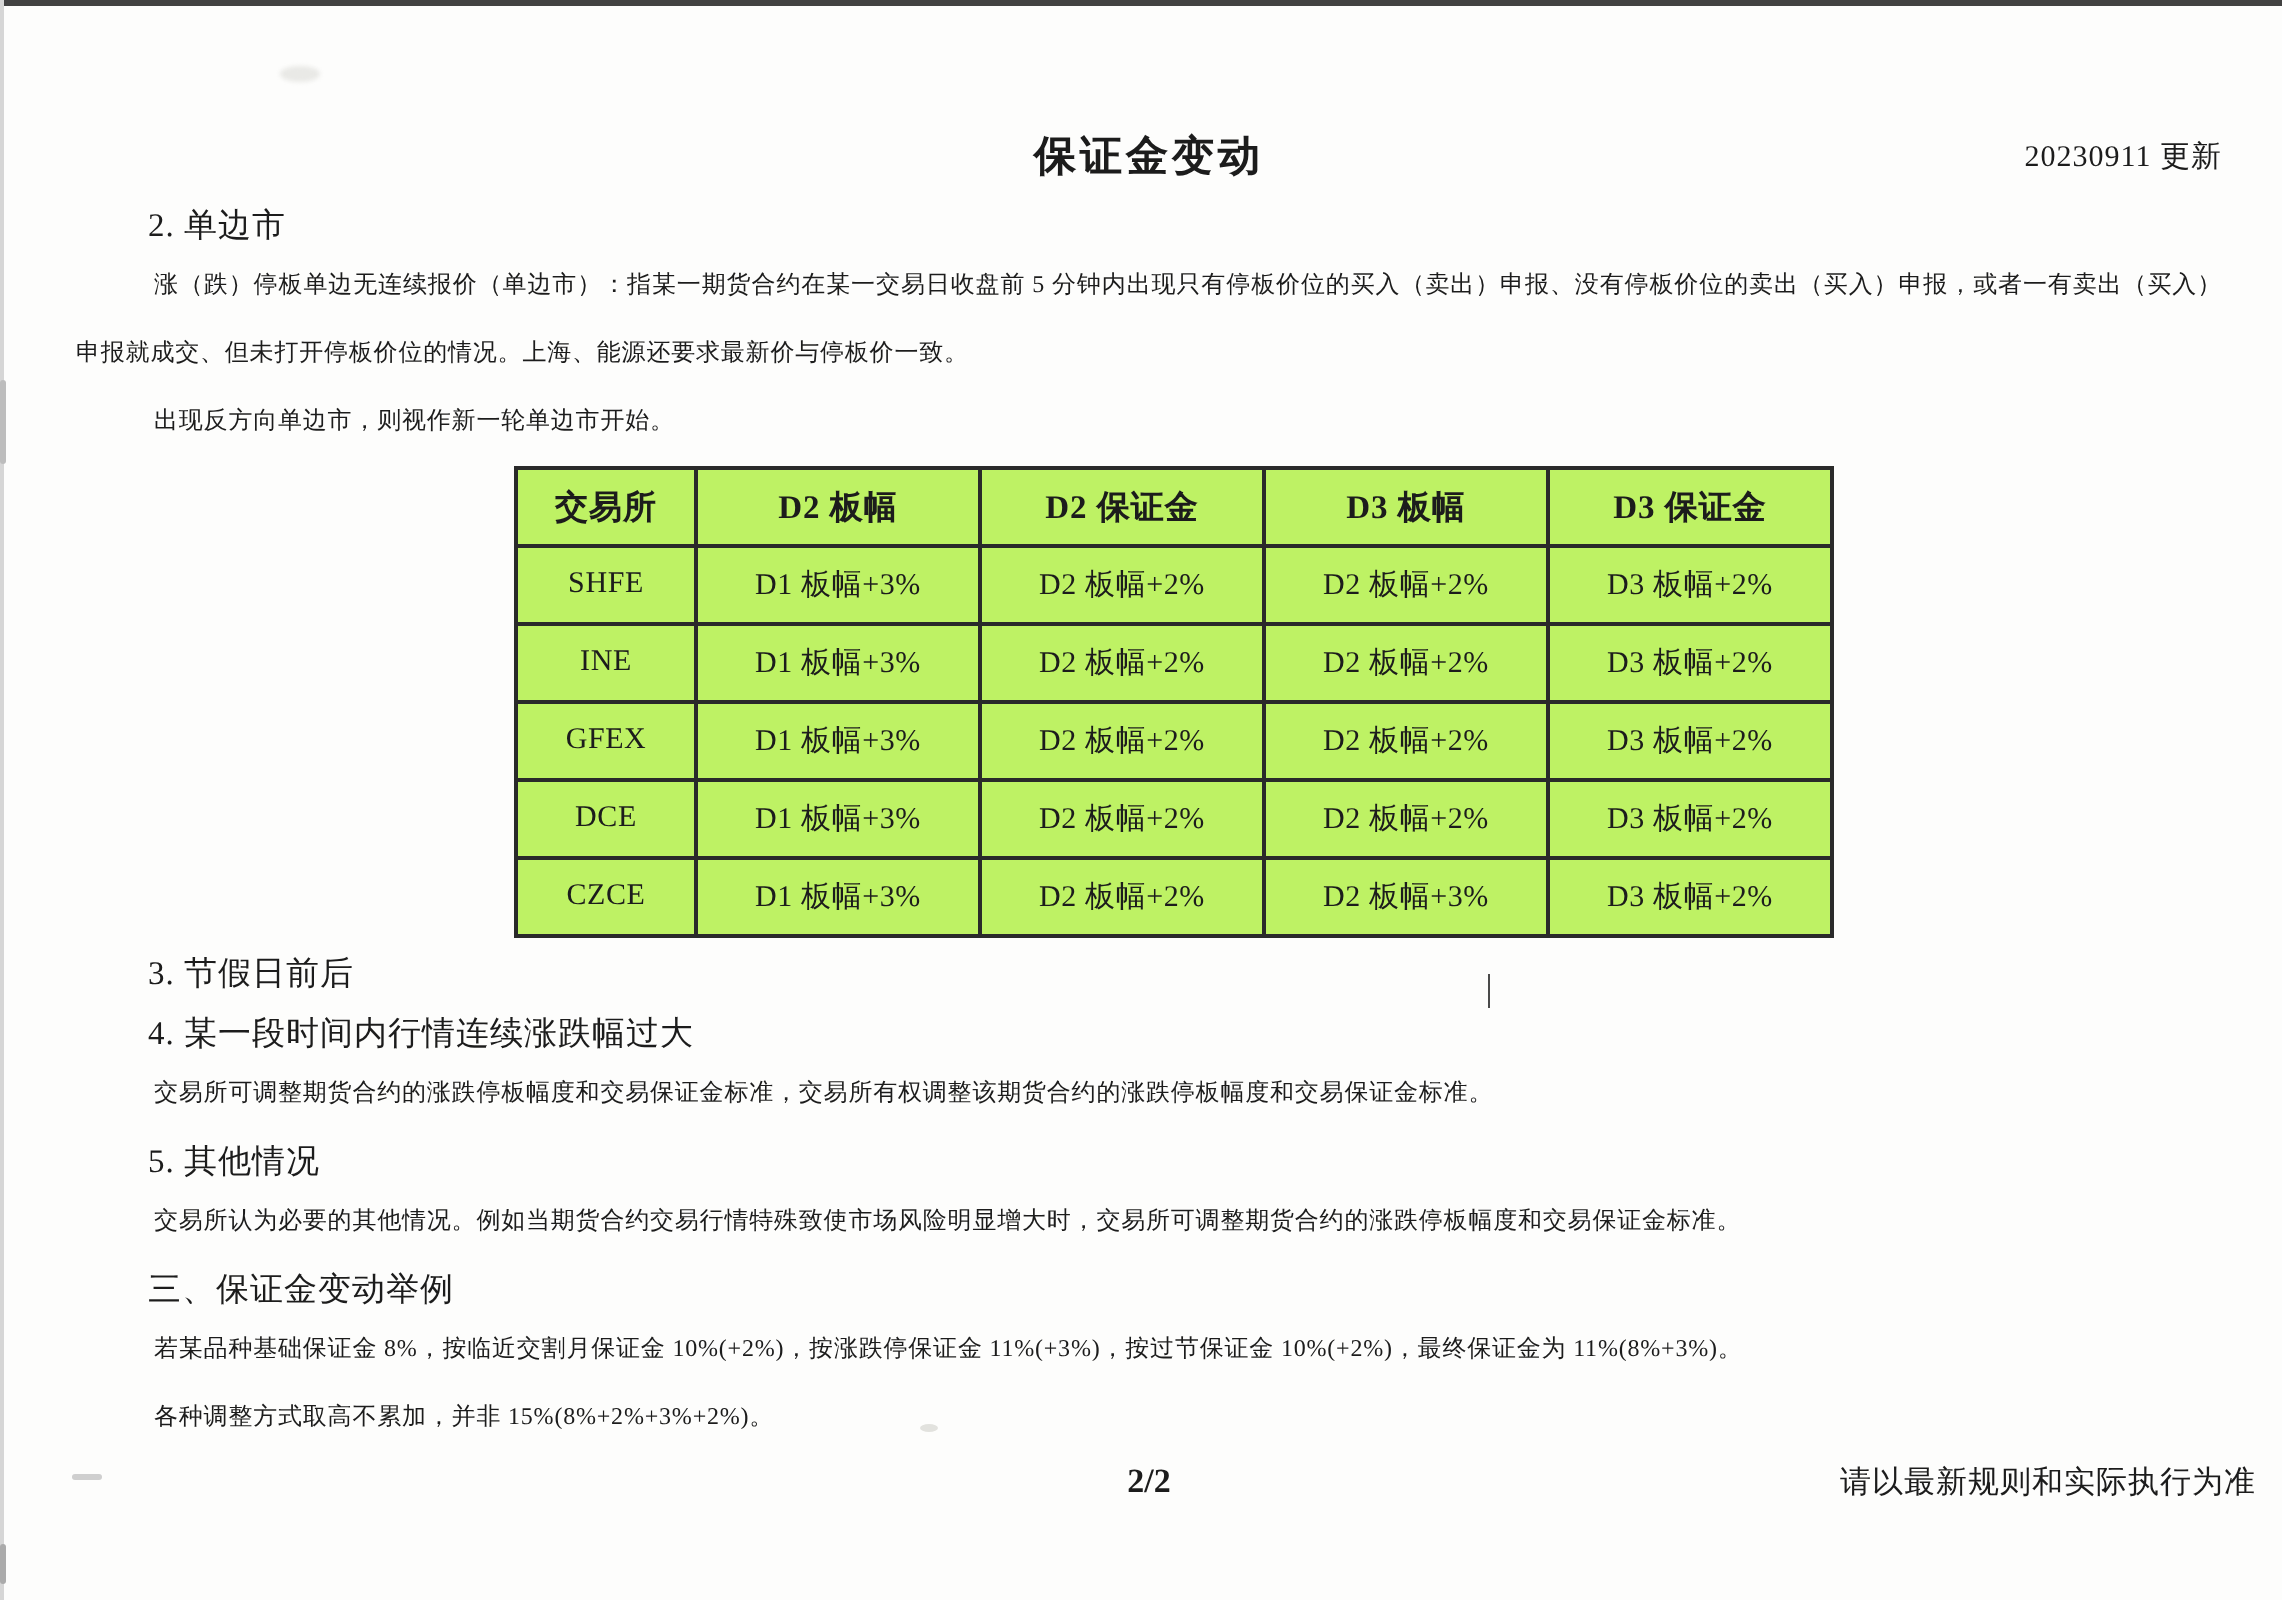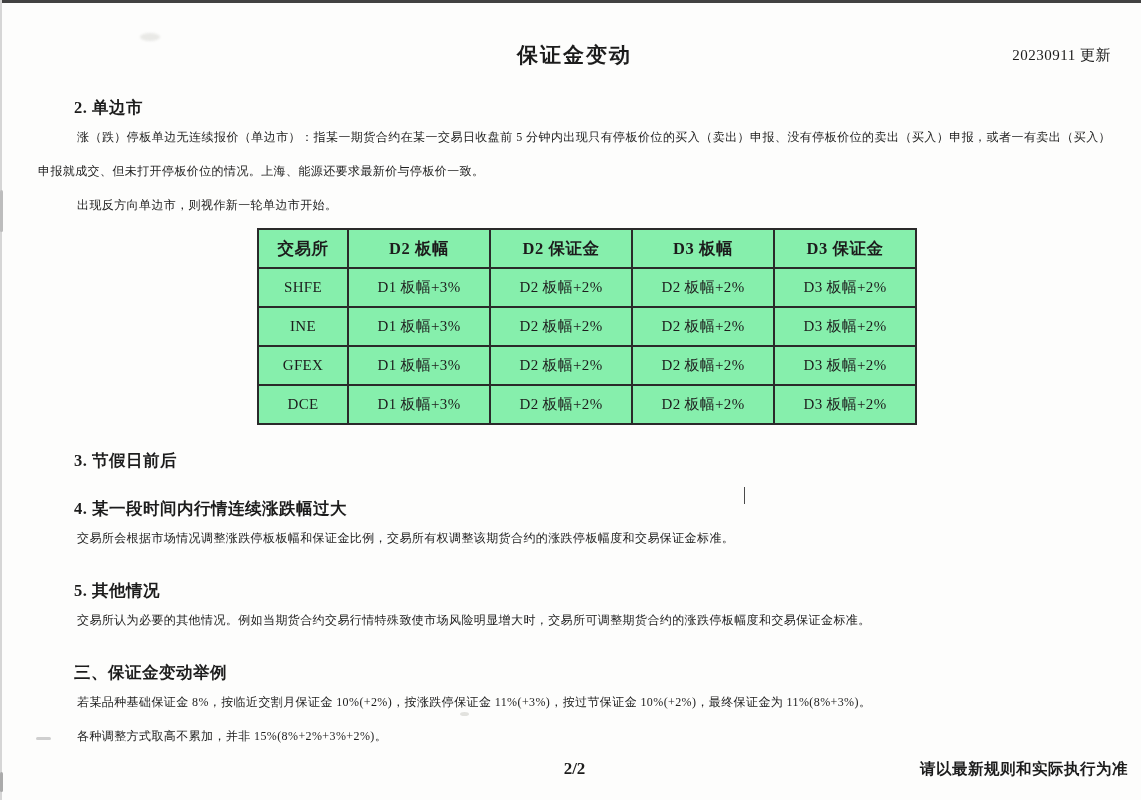--- a/index.html
+++ b/index.html
@@ -19,61 +19,61 @@
   .art{position:absolute;pointer-events:none;}
   .art-top{left:0;top:0;width:1141px;height:3px;background:#424242;}
   .art-left-line{left:0;top:0;width:2px;height:800px;background:#d6d6d6;}
   .art-left-mark1{left:0;top:190px;width:3px;height:42px;background:#bdbdbd;border-radius:2px;}
   .art-left-mark2{left:0;top:772px;width:3px;height:20px;background:#ababab;border-radius:2px;}
   .art-smudge1{left:140px;top:33px;width:20px;height:8px;background:#e9e9e6;border-radius:50%;filter:blur(1px);}
   .art-dash{left:36px;top:737px;width:15px;height:3px;background:#cfcfcf;border-radius:2px;}
   .art-dot{left:460px;top:712px;width:9px;height:4px;background:#e2e2de;border-radius:50%;}
   .caret{position:absolute;left:744px;top:487px;width:1px;height:17px;background:#4a4a4a;}
 
-  .content{padding:42px 30px 0 38px;}
+  .content{padding:65px 30px 0 38px;}
 
   .doc-header{position:relative;height:30px;}
   .doc-title{
     text-align:center;font-size:21px;font-weight:bold;
     letter-spacing:2px;line-height:26px;
   }
   .doc-updated{
     position:absolute;right:0;top:4px;
     font-size:15px;font-weight:normal;letter-spacing:0.5px;
   }
 
   .h{
-    font-size:16.5px;font-weight:bold;
-    margin:24px 0 0 36px;line-height:24px;letter-spacing:0.5px;
+    font-size:16.5px;font-weight:normal;
+    margin:6px 0 0 36px;line-height:24px;letter-spacing:0.5px;
   }
   .p{
     margin:0;font-size:12px;line-height:34px;
     text-align:justify;text-indent:39px;letter-spacing:0.4px;
   }
 
   table.rule{
     border-collapse:collapse;
     margin:6px 0 0 219px;
-    background:#86efac;
+    background:#bef264;
   }
   table.rule th,table.rule td{
     border:2px solid #2a2a2a;
     text-align:center;vertical-align:middle;
     padding:0 6px;
   }
   table.rule th{font-size:16.5px;font-weight:bold;height:37px;letter-spacing:0.5px;}
   table.rule td{font-size:15px;font-weight:normal;height:37px;letter-spacing:0.3px;}
   .col-exch{width:76px;}
   .col-w{width:128px;}
 
   .footer{position:relative;margin-top:6px;height:22px;}
   .page-num{text-align:center;font-size:17px;font-weight:bold;}
   .footer-note{
     position:absolute;right:-17px;top:0;
-    font-size:15.5px;font-weight:bold;letter-spacing:0.5px;
+    font-size:15.5px;font-weight:normal;letter-spacing:0.5px;
   }
 </style>
 </head>
 <body>
 
 <div class="page">
 
   <div class="art art-top"></div>
   <div class="art art-left-line"></div>
   <div class="art art-left-mark1"></div>
@@ -126,27 +126,34 @@
           <td>D2 板幅+2%</td>
           <td>D3 板幅+2%</td>
         </tr>
         <tr>
           <td>DCE</td>
           <td>D1 板幅+3%</td>
           <td>D2 板幅+2%</td>
           <td>D2 板幅+2%</td>
           <td>D3 板幅+2%</td>
         </tr>
+        <tr>
+          <td>CZCE</td>
+          <td>D1 板幅+3%</td>
+          <td>D2 板幅+2%</td>
+          <td>D2 板幅+3%</td>
+          <td>D3 板幅+2%</td>
+        </tr>
       </tbody>
     </table>
 
     <div class="h">3. 节假日前后</div>
 
     <div class="h">4. 某一段时间内行情连续涨跌幅过大</div>
-    <p class="p">交易所会根据市场情况调整涨跌停板板幅和保证金比例，交易所有权调整该期货合约的涨跌停板幅度和交易保证金标准。</p>
+    <p class="p">交易所可调整期货合约的涨跌停板幅度和交易保证金标准，交易所有权调整该期货合约的涨跌停板幅度和交易保证金标准。</p>
 
     <div class="h">5. 其他情况</div>
     <p class="p">交易所认为必要的其他情况。例如当期货合约交易行情特殊致使市场风险明显增大时，交易所可调整期货合约的涨跌停板幅度和交易保证金标准。</p>
 
     <div class="h">三、保证金变动举例</div>
     <p class="p">若某品种基础保证金 8%，按临近交割月保证金 10%(+2%)，按涨跌停保证金 11%(+3%)，按过节保证金 10%(+2%)，最终保证金为 11%(8%+3%)。</p>
     <p class="p">各种调整方式取高不累加，并非 15%(8%+2%+3%+2%)。</p>
 
     <div class="footer">
       <div class="page-num">2/2</div>

